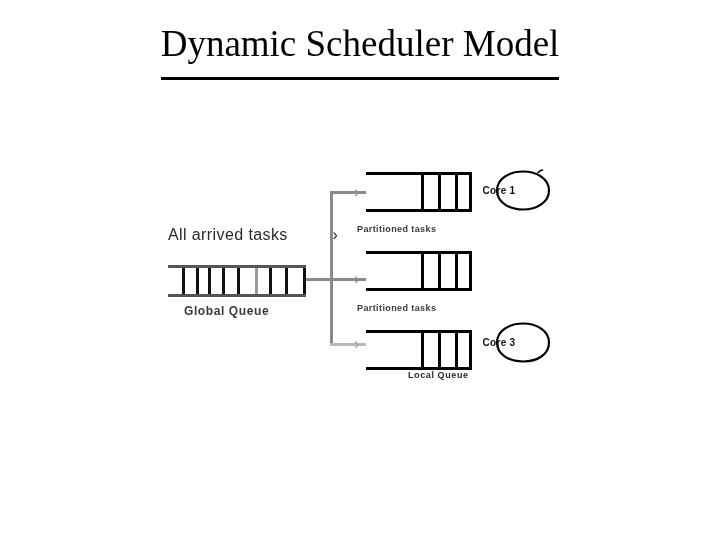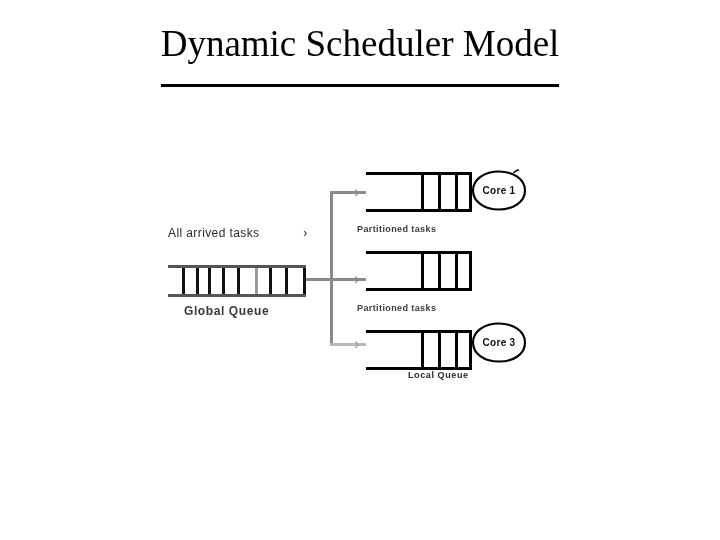--- a/index.html
+++ b/index.html
@@ -23,21 +23,21 @@
     width: 720px;
     text-align: center;
     font-family: "Liberation Serif", serif;
     font-size: 37px;
     line-height: 44px;
     color: #000000;
     letter-spacing: 0px;
   }
   .slide-title .u {
     border-bottom: 3px solid #000000;
-    padding-bottom: 20px;
+    padding-bottom: 13px;
     text-align: right;
   }
 
   
   .diagram {
     position: absolute;
     left: 160px;
     top: 158px;
     width: 400px;
     height: 240px;
@@ -114,21 +114,21 @@
 
   
   .lbl {
     position: absolute;
     color: #1a1a1a;
     font-family: "Liberation Sans", sans-serif;
     white-space: nowrap;
   }
   .lbl-arrived {
     left: 8px; top: 68px;
-    font-size: 12px;
+    font-size: 16px;
     letter-spacing: 0.4px;
     color: #2a2a2a;
   }
   .lbl-global {
     left: 24px; top: 146px;
     font-size: 12px;
     font-weight: bold;
     letter-spacing: 0.6px;
     color: #3a3a3a;
   }
@@ -152,20 +152,21 @@
     font-weight: bold;
     letter-spacing: 0.6px;
     color: #2a2a2a;
   }
 
   
   .core {
     position: absolute;
     width: 58px;
     height: 45px;
+    padding-left: 24px;
   }
   .core-1 { left: 310px; top: 10px; }
   .core-2 { left: 310px; top: 89px; }
   .core-3 { left: 310px; top: 162px; }
   .core svg { display: block; width: 58px; height: 45px; }
   .core .core-label {
     position: absolute;
     left: 0; top: 0;
     width: 58px; height: 45px;
     display: flex;

